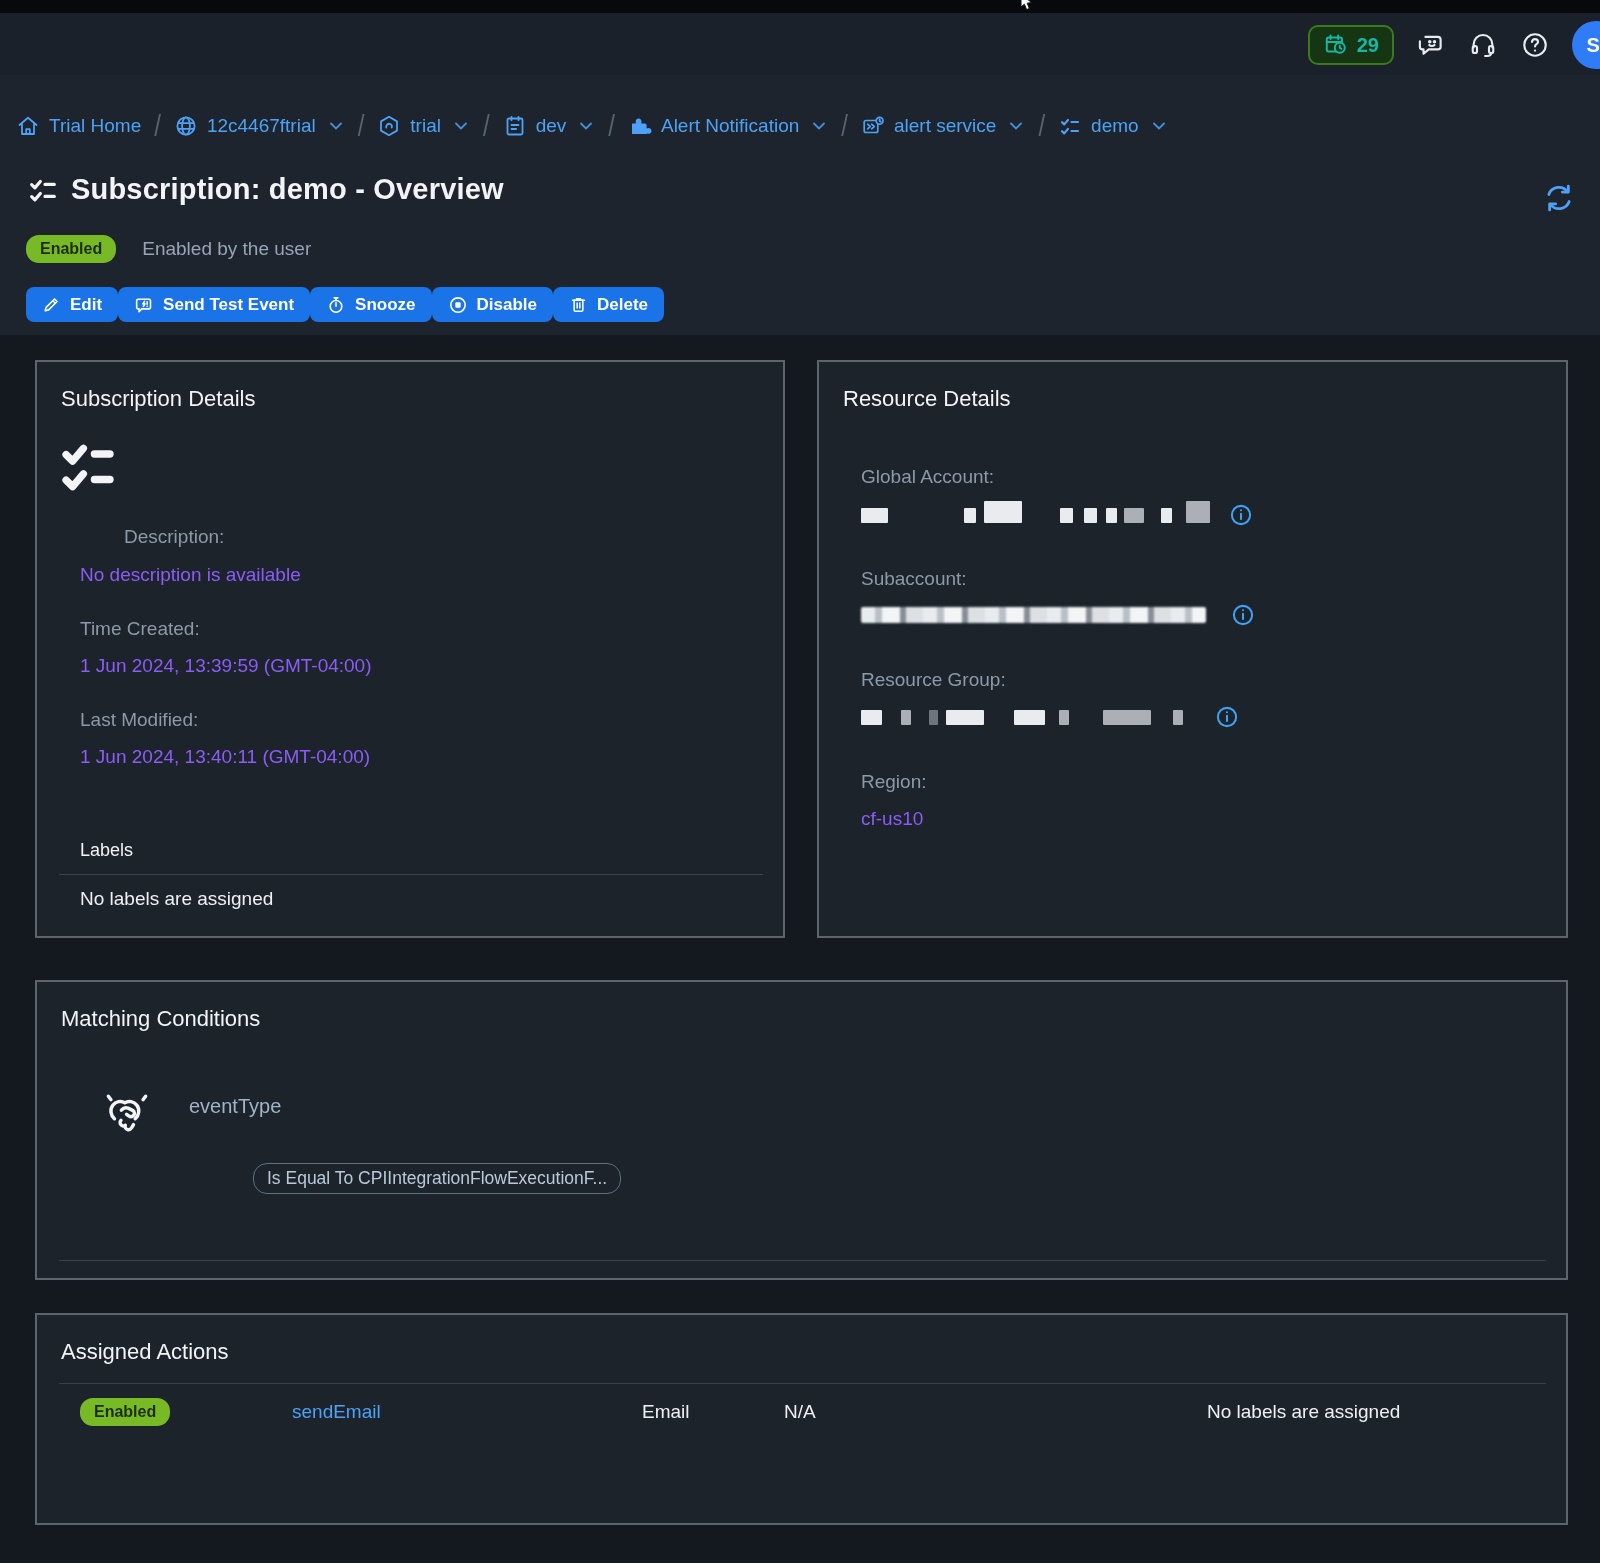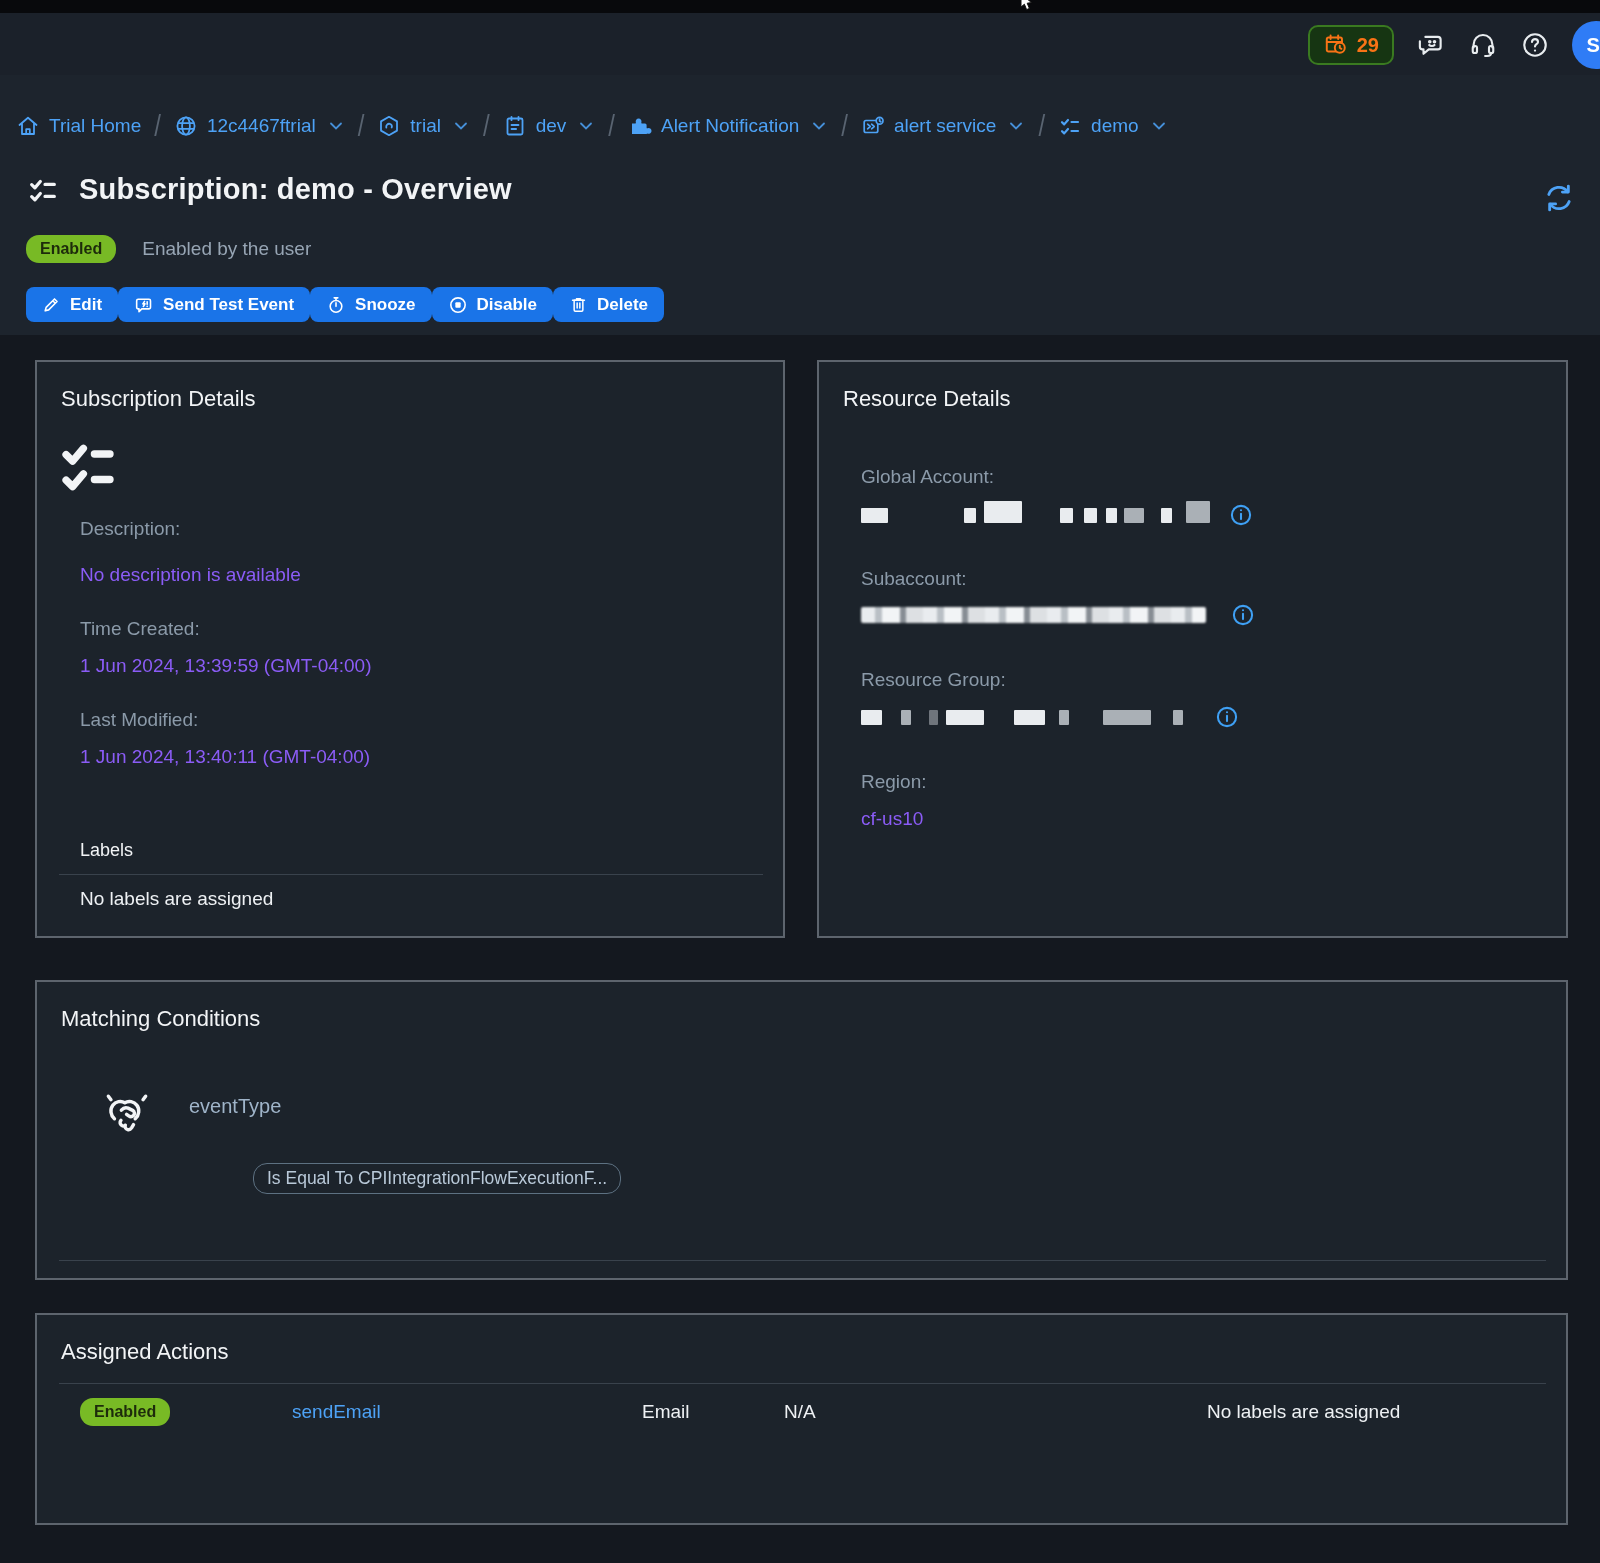--- a/index.html
+++ b/index.html
@@ -6,32 +6,32 @@
   .screen{position:relative;width:1600px;height:1563px;overflow:hidden;
           font-family:"Liberation Sans", sans-serif;color:#eef1f4;background:#14181f;}
   
   .top-strip{position:absolute;left:0;top:0;width:1600px;height:13px;background:#08090c;}
   .cursor{position:absolute;left:1018px;top:-6px;}
   
   .chrome{position:absolute;left:0;top:13px;width:1600px;height:322px;background:#1d242d;}
   .shell-bar{position:absolute;left:0;top:0;width:1600px;height:62px;background:#1b212a;}
   .shell-right{position:absolute;right:0;top:8px;display:flex;align-items:center;gap:22px;}
   .trial-pill{display:flex;align-items:center;gap:8px;height:36px;padding:0 13px;border-radius:10px;
-              background:#163512;border:2px solid #3a7a20;color:#f97316;font-weight:bold;font-size:20px;cursor:pointer;}
+              background:#163512;border:2px solid #3a7a20;color:#14b8a6;font-weight:bold;font-size:20px;cursor:pointer;}
   .shell-icon{background:none;border:none;padding:0;color:#e8ecef;cursor:pointer;display:flex;align-items:center;}
   .avatar{width:48px;height:48px;border-radius:50%;background:#2f7cf6;color:#fff;font-weight:bold;font-size:20px;
           display:flex;align-items:center;justify-content:center;margin-right:-20px;}
   
   .breadcrumb{position:absolute;left:16px;top:88px;height:50px;display:flex;align-items:center;gap:13px;
               font-size:19px;color:#4da2f6;}
   .bc-item{display:flex;align-items:center;gap:9px;color:#4da2f6;text-decoration:none;cursor:pointer;}
   .bc-sep{color:#596471;font-size:24px;font-weight:300;transform:scaleY(1.25);}
   .bc-chev{margin-left:2px;opacity:.85;}
   
-  .title-row{position:absolute;left:27px;top:160px;display:flex;align-items:flex-end;gap:20px;}
+  .title-row{position:absolute;left:27px;top:160px;display:flex;align-items:flex-end;gap:12px;}
   .page-title{margin:0;font-size:29px;font-weight:bold;color:#f2f4f6;letter-spacing:.2px;}
   .refresh-btn{position:absolute;left:1542px;top:168px;background:none;border:none;color:#4da2f6;cursor:pointer;padding:0;}
   .status-row{position:absolute;left:26px;top:222px;display:flex;align-items:center;gap:26px;}
   .badge{display:inline-flex;align-items:center;justify-content:center;background:#78ba25;color:#1d2b0b;
          font-weight:bold;font-size:16px;border-radius:13px;padding:5px 14px;}
   .status-text{color:#97a5b4;font-size:19px;}
   .actions-row{position:absolute;left:26px;top:274px;display:flex;gap:0;}
   .btn{display:flex;align-items:center;gap:9px;height:35px;padding:0 16px;border:none;border-radius:8px;
        background:#1a74e8;color:#fff;font-family:inherit;font-size:17px;font-weight:bold;cursor:pointer;}
   .btn svg{flex:none;}
@@ -40,21 +40,21 @@
   .panel-sub{left:35px;top:360px;width:750px;height:578px;}
   .panel-res{left:817px;top:360px;width:751px;height:578px;}
   .panel-match{left:35px;top:980px;width:1533px;height:300px;}
   .panel-actions{left:35px;top:1313px;width:1533px;height:212px;}
   .panel-heading{position:absolute;left:24px;top:24px;margin:0;font-size:22px;font-weight:400;color:#f2f4f6;}
   .field-label{color:#8b9aa9;font-size:19px;}
   .field-value{color:#8b5cf6;font-size:19px;}
   
   .big-checklist{position:absolute;left:22px;top:76px;color:#f2f4f6;}
   .sd-group{position:absolute;left:43px;}
-  .sd-desc-l{top:156px;} .sd-desc-v{top:202px;}
+  .sd-desc-l{top:164px;margin-left:44px;} .sd-desc-v{top:202px;}
   .sd-tc-l{top:256px;}   .sd-tc-v{top:293px;text-align:center;}
   .sd-lm-l{top:347px;}   .sd-lm-v{top:384px;}
   .labels-heading{position:absolute;left:43px;top:478px;font-size:18px;font-weight:normal;color:#f2f4f6;}
   .labels-divider{position:absolute;left:22px;right:20px;top:512px;height:1px;background:#39424c;}
   .labels-empty{position:absolute;left:43px;top:526px;font-size:19px;color:#eef1f4;}
   
   .rd-group{position:absolute;left:42px;}
   .rd-ga-l{top:104px;} .rd-ga-v{top:140px;}
   .rd-sa-l{top:206px;} .rd-sa-v{top:240px;}
   .rd-rg-l{top:307px;} .rd-rg-v{top:342px;}

